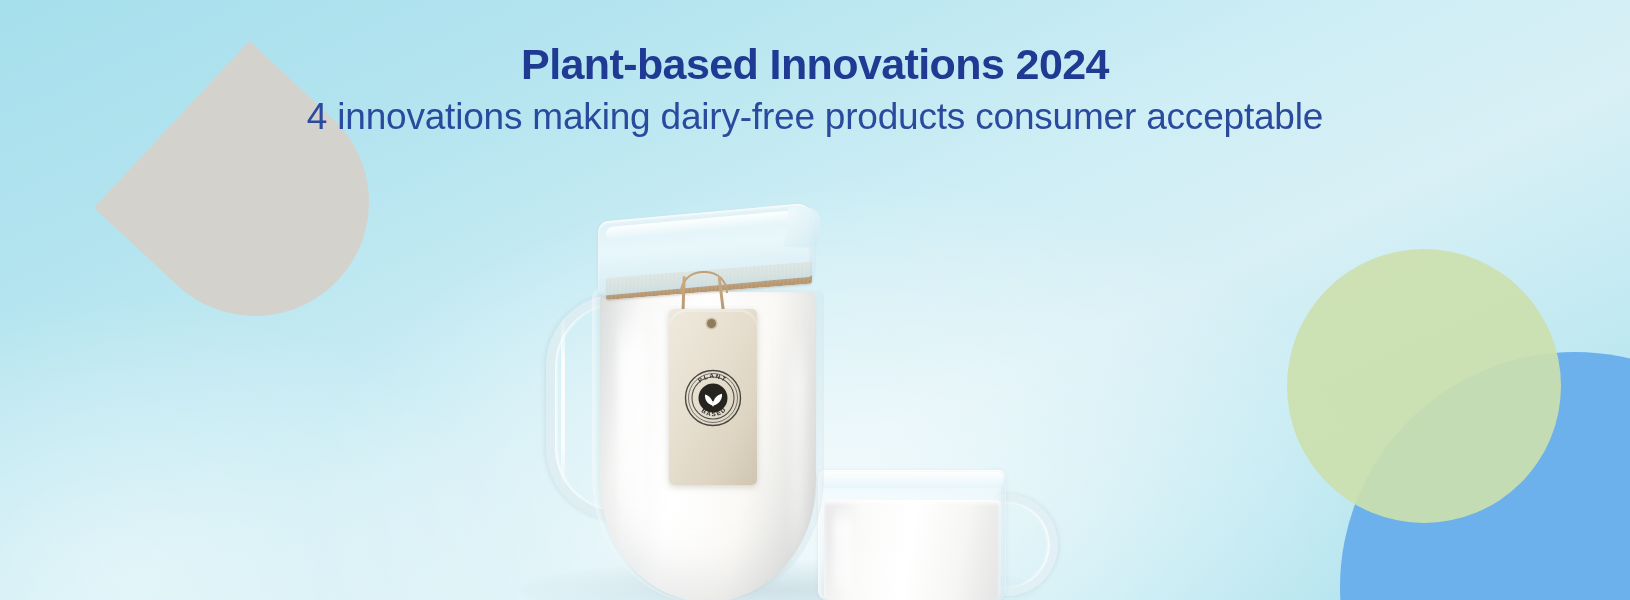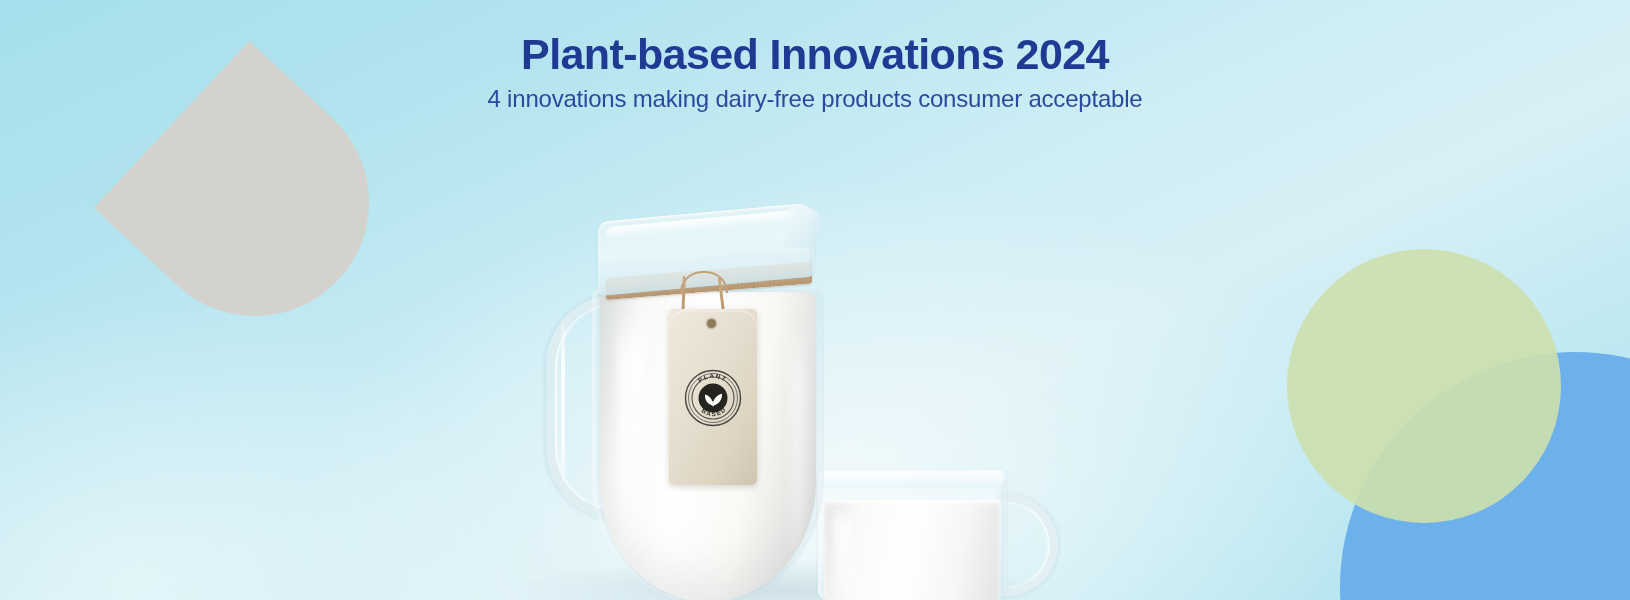--- a/index.html
+++ b/index.html
@@ -60,35 +60,35 @@
     border-radius: 50%;
     background: #6cb0ec;
     z-index: 2;
   }
 
   
   .head-wrap {
     position: absolute;
     left: 0;
     right: 0;
-    top: 30px;
+    top: 40px;
     text-align: center;
     z-index: 10;
   }
   .title {
     margin: 0;
     font-size: 43px;
     font-weight: 700;
     letter-spacing: -0.6px;
     color: #1f3a93;
     line-height: 1.12;
   }
   .subtitle {
     margin: 7px 0 0 0;
-    font-size: 24px;
+    font-size: 37px;
     font-weight: 400;
     letter-spacing: -0.2px;
     color: #2a4a9e;
     line-height: 1.2;
   }
 
   
   .product {
     position: absolute;
     left: 0;

